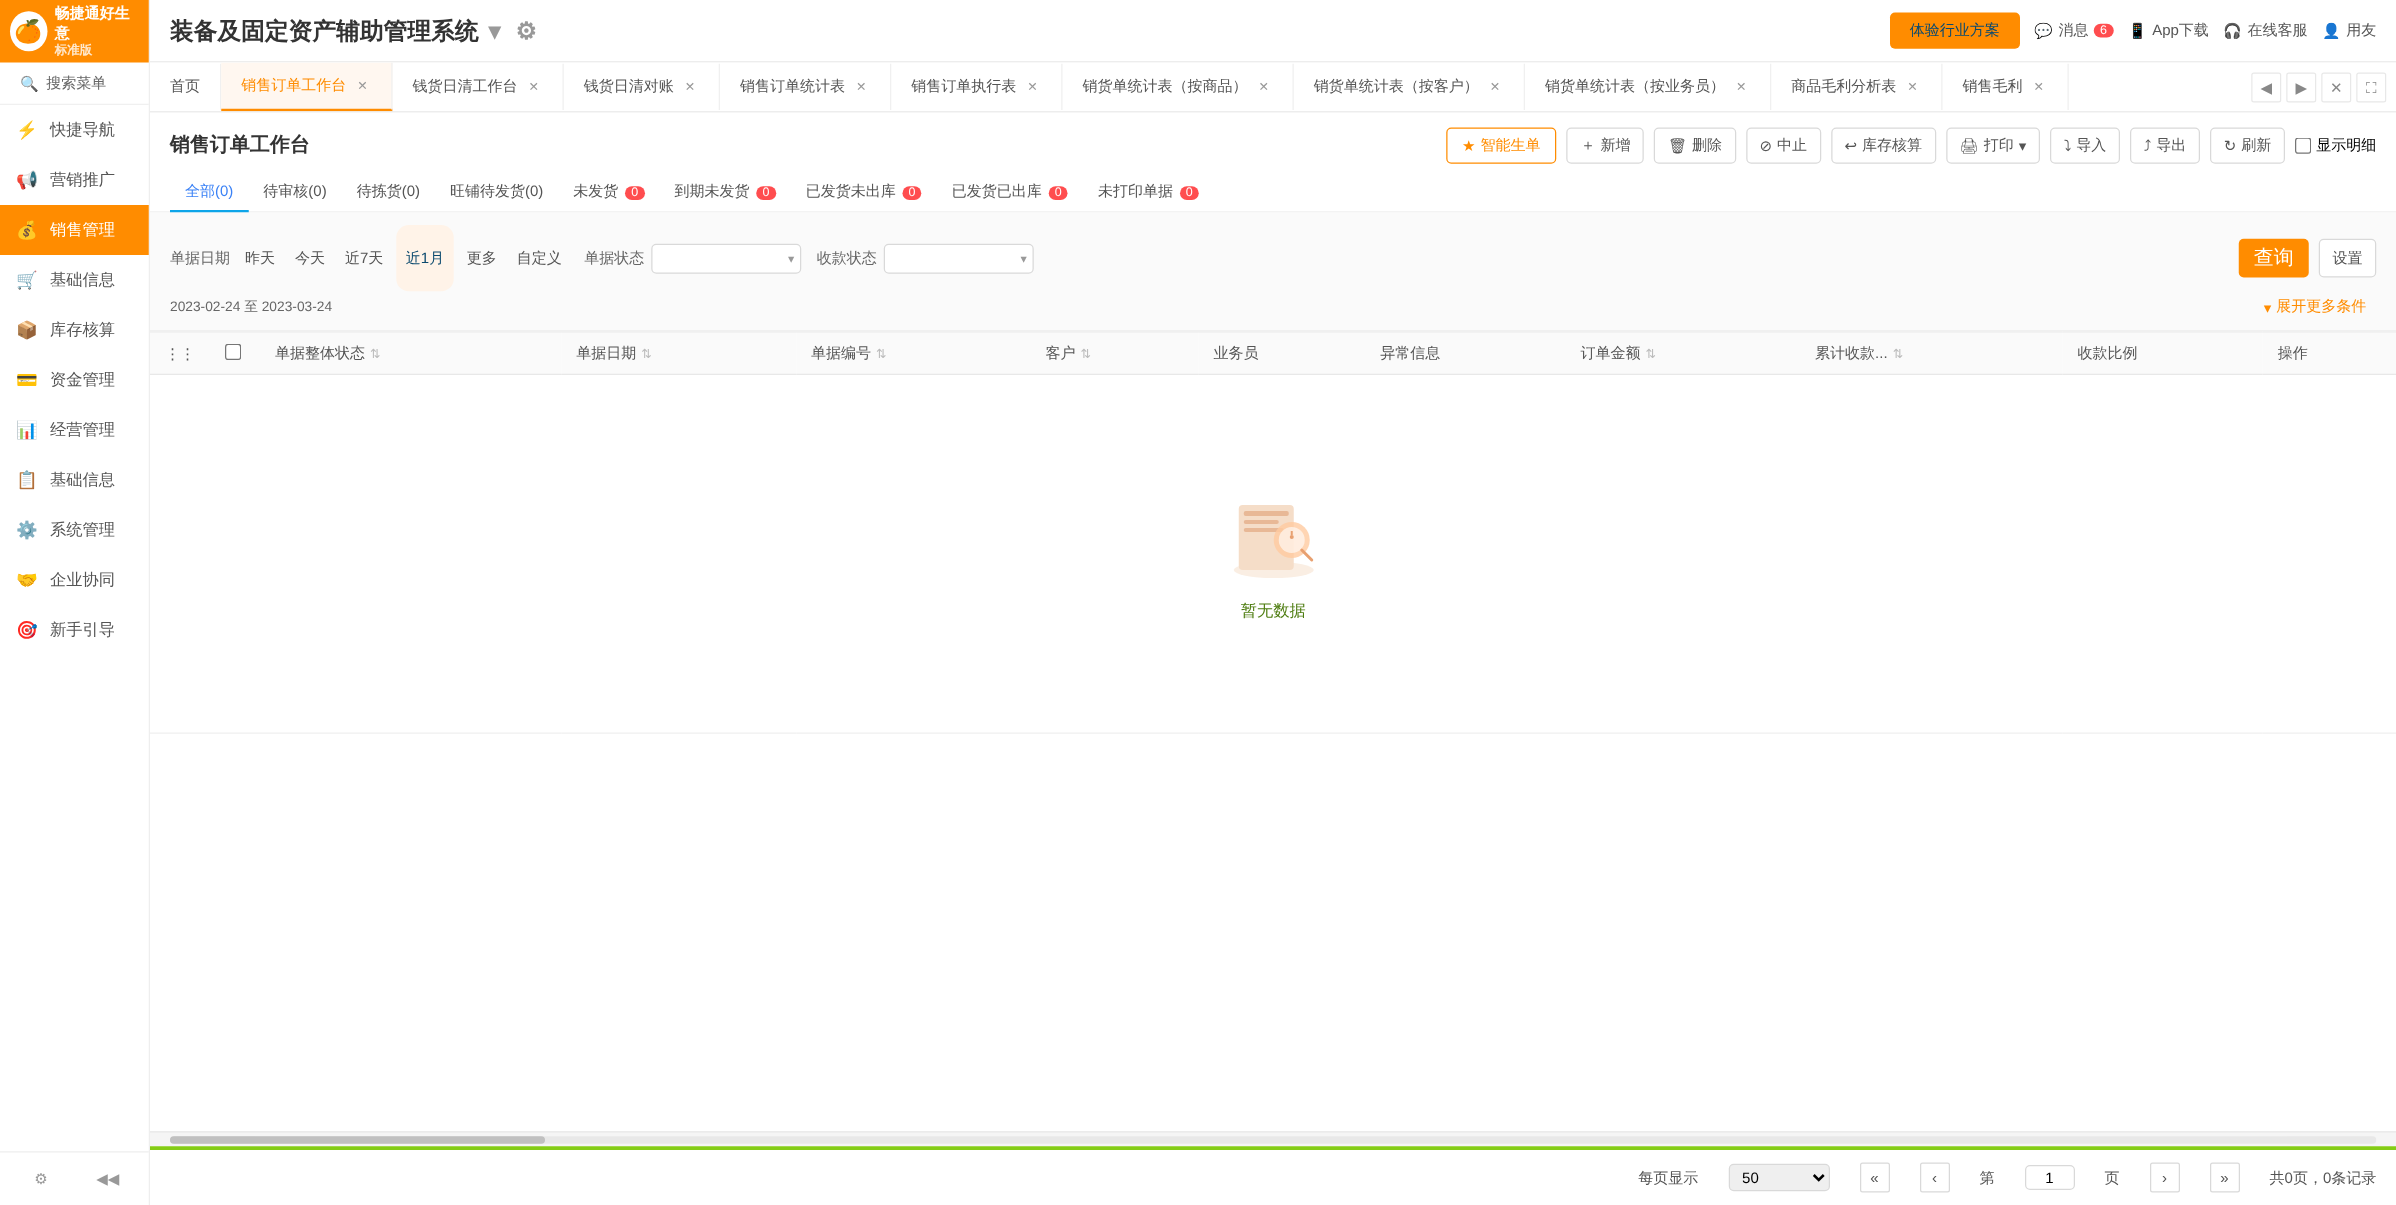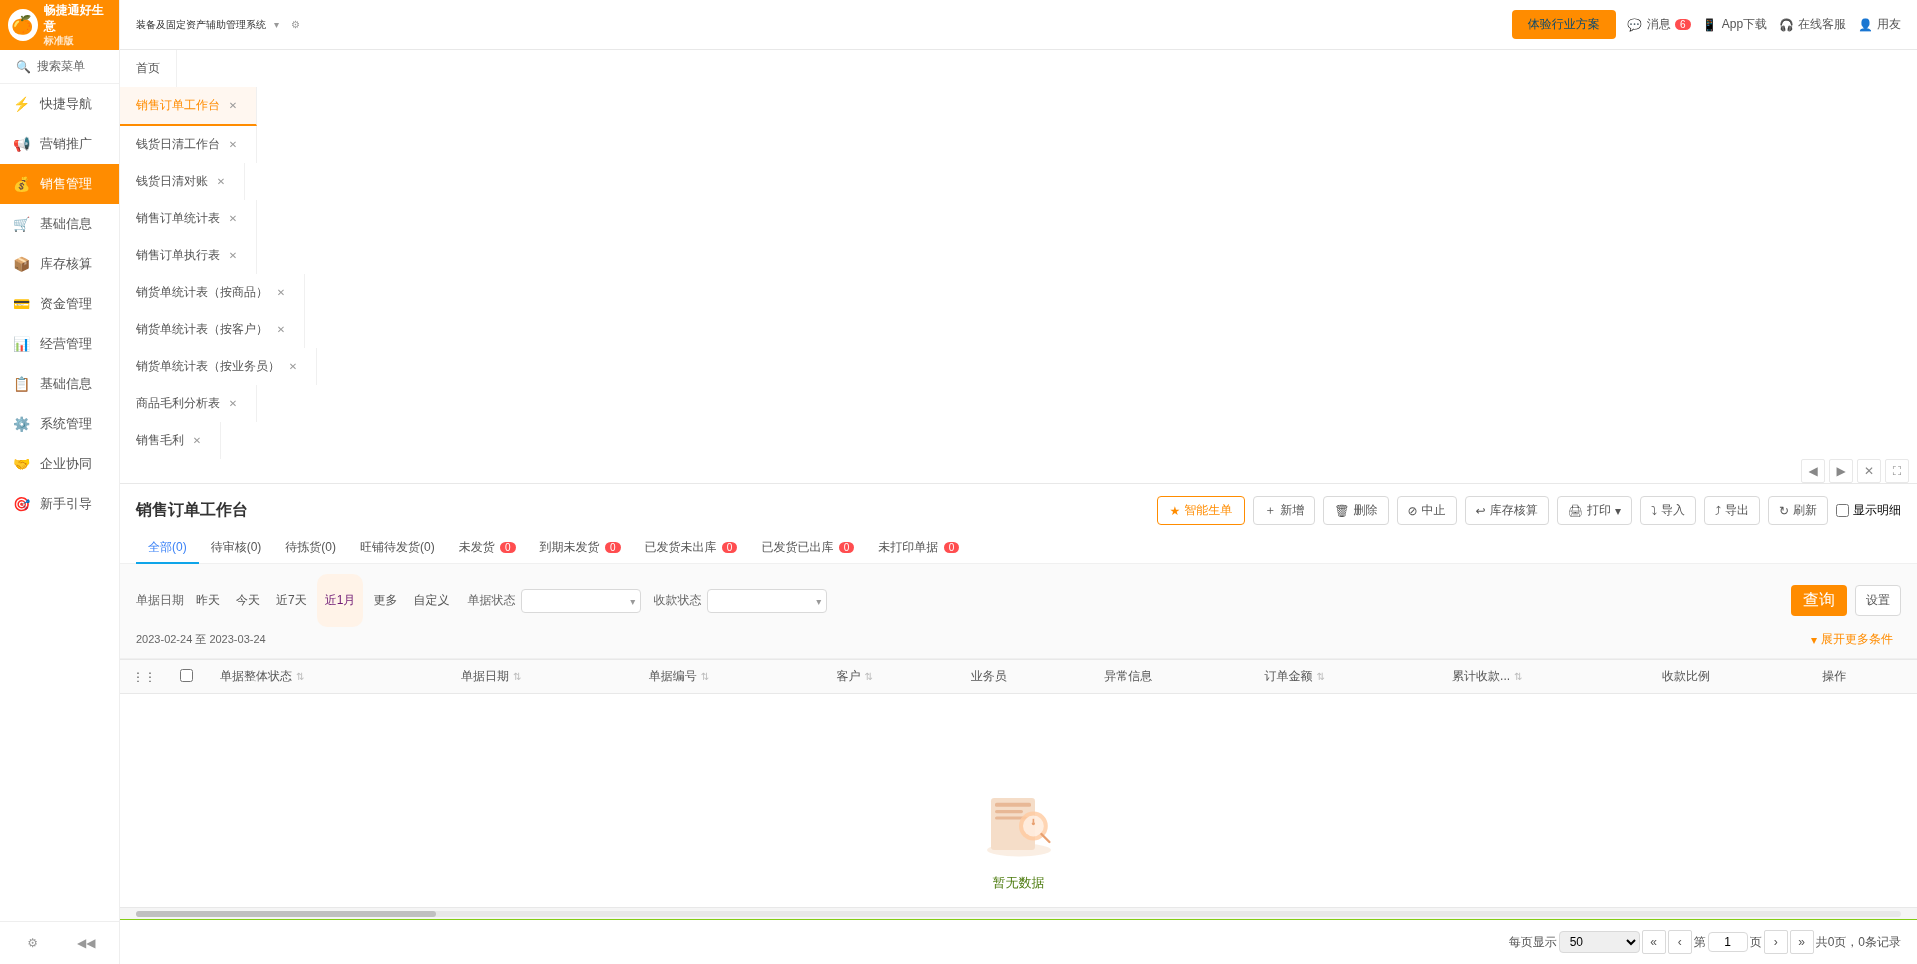--- a/index.html
+++ b/index.html
@@ -17,27 +17,27 @@
     .sidebar-item-icon { width: 20px; height: 20px; margin-right: 8px; display: flex; align-items: center; justify-content: center; font-size: 14px; }
     .sidebar-item-label { font-size: 13px; }
     .sidebar-bottom { margin-top: auto; display: flex; padding: 10px; border-top: 1px solid #eee; gap: 8px; }
     .sidebar-bottom-btn { flex: 1; display: flex; align-items: center; justify-content: center; padding: 4px; cursor: pointer; color: #999; }
 
     
     .main { flex: 1; display: flex; flex-direction: column; overflow: hidden; }
 
     
     .topbar { height: 50px; background: white; border-bottom: 1px solid #e8e8e8; display: flex; align-items: center; padding: 0 16px; gap: 12px; }
-    .topbar-title { font-size: 10px; color: #333; flex: 1; display: flex; align-items: center; gap: 8px; }
+    .topbar-title { font-size: 19px; color: #333; flex: 1; display: flex; align-items: center; gap: 8px; font-weight: bold; }
     .topbar-btn { padding: 6px 16px; background: #ff8c00; color: #0c4a6e; border: none; border-radius: 4px; cursor: pointer; font-size: 12px; }
     .topbar-link { color: #555; cursor: pointer; display: flex; align-items: center; gap: 4px; font-size: 12px; }
     .badge { background: #ff4d4f; color: white; border-radius: 10px; padding: 0 5px; font-size: 10px; min-width: 16px; text-align: center; }
 
     
-    .tabbar { background: #fff; border-bottom: 1px solid #e8e8e8; display: flex; align-items: flex-start; overflow: hidden; flex-direction: column; }
+    .tabbar { background: #fff; border-bottom: 1px solid #e8e8e8; display: flex; align-items: center; overflow: hidden; }
     .tab { padding: 10px 16px; cursor: pointer; color: #555; white-space: nowrap; display: flex; align-items: center; gap: 6px; border-right: 1px solid #f0f0f0; font-size: 12px; flex-shrink: 0; }
     .tab.active { background: #fff7f0; color: #ff8c00; border-bottom: 2px solid #ff8c00; }
     .tab-close { width: 14px; height: 14px; display: flex; align-items: center; justify-content: center; border-radius: 50%; font-size: 10px; color: #999; }
     .tab-home { padding: 10px 16px; color: #555; font-size: 12px; cursor: pointer; }
     .tabbar-controls { margin-left: auto; display: flex; align-items: center; padding: 0 8px; gap: 4px; }
     .tabbar-ctrl-btn { width: 24px; height: 24px; display: flex; align-items: center; justify-content: center; cursor: pointer; color: #888; border: 1px solid #e8e8e8; border-radius: 2px; }
 
     
     .page-content { flex: 1; background: #f5f5f5; overflow: hidden; display: flex; flex-direction: column; }
     .page-inner { background: white; margin: 0; flex: 1; display: flex; flex-direction: column; overflow: hidden; }
@@ -56,21 +56,21 @@
     .filter-tab.active { color: #3b82f6; border-bottom: 2px solid #0ea5e9; }
     .filter-tab .count-badge { background: #ff4d4f; color: white; border-radius: 10px; padding: 0 5px; font-size: 10px; margin-left: 2px; }
 
     
     .search-bar { padding: 10px 16px; background: #fafafa; border-bottom: 1px solid #f0f0f0; }
     .search-row { display: flex; align-items: center; gap: 12px; flex-wrap: wrap; }
     .search-field { display: flex; align-items: center; gap: 6px; }
     .search-label { color: #666; font-size: 12px; white-space: nowrap; }
     .date-range-group { display: flex; align-items: center; gap: 4px; font-size: 12px; color: #555; }
     .date-quick-btn { padding: 2px 6px; cursor: pointer; color: #555; border-radius: 2px; }
-    .date-quick-btn.active { color: #701a75; background: #fff3e8; border-radius: 10px; padding: 18px 8px; }
+    .date-quick-btn.active { color: #0c4a6e; background: #fff3e8; border-radius: 10px; padding: 18px 8px; }
     .date-range-val { color: #666; font-size: 11px; }
     .search-select { border: 1px solid #d9d9d9; border-radius: 4px; padding: 4px 24px 4px 8px; font-size: 12px; color: #555; background: white; appearance: none; cursor: pointer; min-width: 120px; }
     .select-wrapper { position: relative; display: inline-block; }
     .select-wrapper::after { content: '▾'; position: absolute; right: 6px; top: 50%; transform: translateY(-50%); color: #999; pointer-events: none; font-size: 10px; }
     .expand-btn { color: #ff8c00; cursor: pointer; font-size: 12px; display: flex; align-items: center; gap: 4px; padding: 0 8px; }
 
     
     .table-toolbar { padding: 8px 16px; display: flex; align-items: center; justify-content: space-between; }
     .record-count { color: #666; font-size: 12px; }
     .record-count span { color: #ff8c00; font-weight: bold; }
@@ -88,21 +88,21 @@
     .table-container { overflow-x: auto; flex: 1; }
     .th-sort { display: flex; align-items: center; gap: 4px; }
     .sort-icon { color: #bbb; font-size: 10px; }
     .checkbox-col { width: 40px; }
     .drag-col { width: 30px; color: #ccc; }
     .empty-state { display: flex; flex-direction: column; align-items: center; justify-content: center; padding: 80px 0; color: #999; }
     .empty-icon { width: 100px; height: 80px; margin-bottom: 12px; }
     .empty-text { font-size: 13px; color: #4d7c0f; }
 
     
-    .pagination { padding: 10px 16px; display: flex; align-items: center; justify-content: flex-end; border-top: 1px solid #84cc16; gap: 2px; font-size: 12px; color: #555; }
+    .pagination { padding: 10px 16px; display: flex; align-items: center; justify-content: flex-end; border-top: 3px solid #84cc16; gap: 24px; font-size: 12px; color: #555; }
     .page-size-select { border: 1px solid #d9d9d9; border-radius: 4px; padding: 2px 32px 2px 6px; font-size: 12px; }
     .page-btn { width: 24px; height: 24px; display: flex; align-items: center; justify-content: center; border: 1px solid #d9d9d9; border-radius: 2px; cursor: pointer; color: #555; }
     .page-input { width: 40px; border: 1px solid #d9d9d9; border-radius: 4px; padding: 2px 4px; text-align: center; font-size: 12px; }
 
     .scrollbar-area { height: 12px; background: #f5f5f5; border-top: 1px solid #e8e8e8; display: flex; align-items: center; padding: 0 16px; }
     .scrollbar-track { flex: 1; height: 6px; background: #e8e8e8; border-radius: 3px; position: relative; }
     .scrollbar-thumb { width: 300px; height: 6px; background: #c0c0c0; border-radius: 3px; position: absolute; left: 0; }
   </style>
 </head>
 <body>

